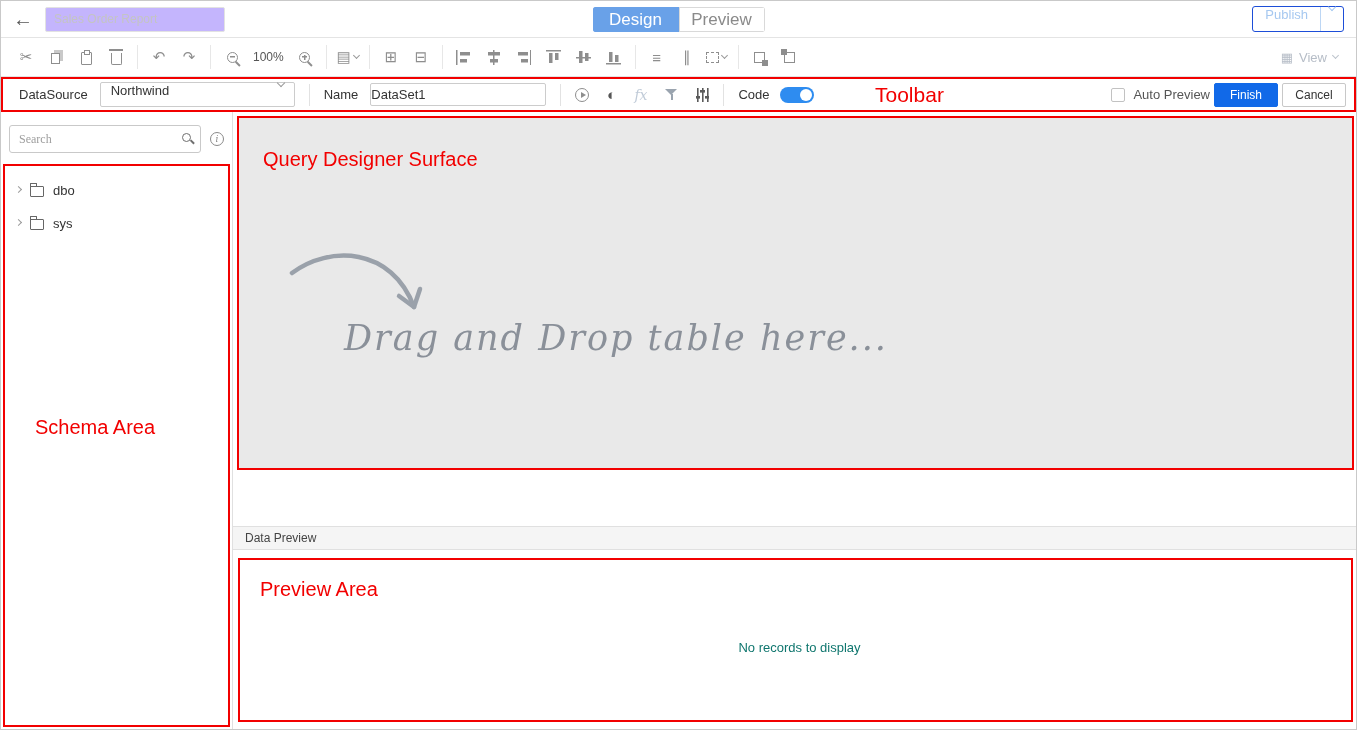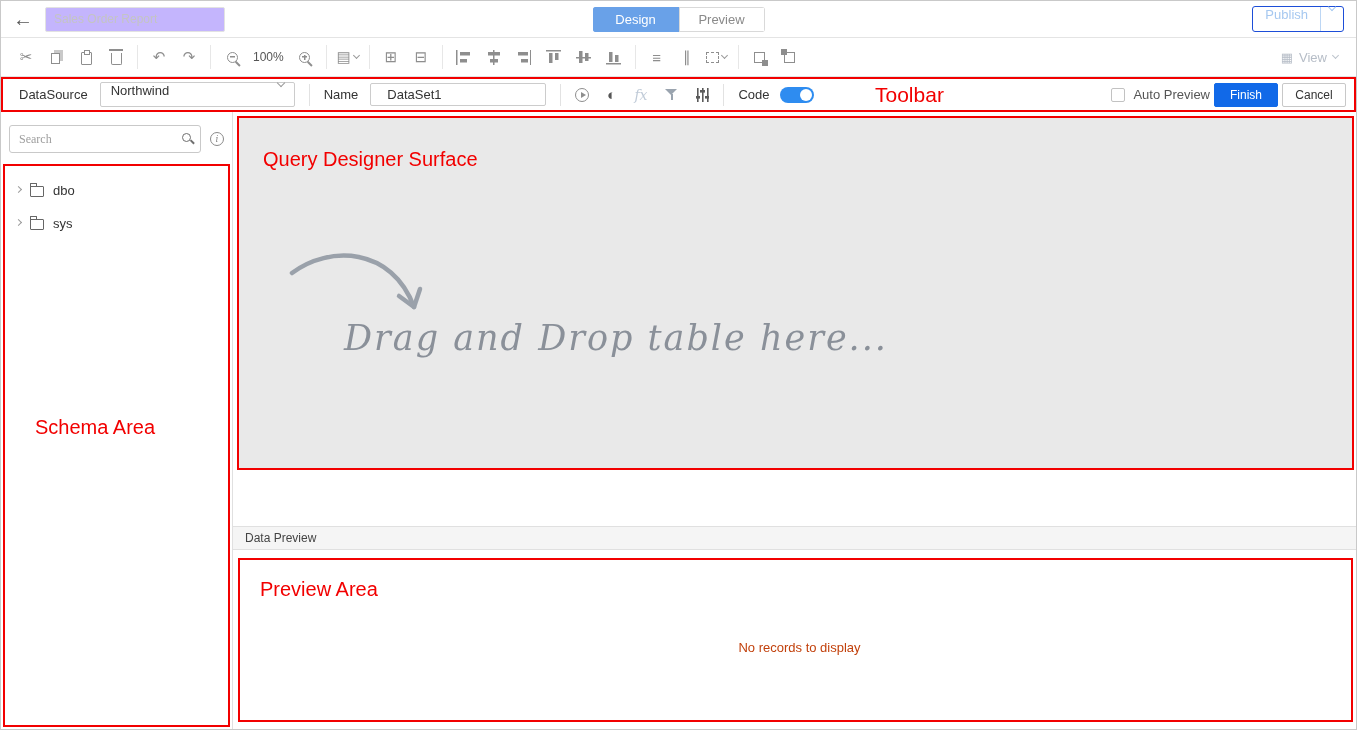--- a/index.html
+++ b/index.html
@@ -19,21 +19,21 @@
   .report-name {
     width:180px; height:25px; border:1px solid #e2e2e2; background:#c4b5fd;
     border-radius:2px; padding:0 8px; font-size:12px; color:#555; outline:none;
   }
   .report-name::placeholder { color:#c4c4c4; }
   .seg {
     position:absolute; left:50%; top:6px; transform:translateX(-50%);
     display:flex; border-radius:3px; overflow:hidden;
   }
   .seg-btn {
-    min-width:86px; height:25px; font-size:13px; border:1px solid #d9d9d9;
+    min-width:86px; height:25px; font-size:17px; border:1px solid #d9d9d9;
     background:#fff; color:#8a8a8a; cursor:pointer; font-family:inherit;
   }
   .seg-btn.active { background:#69a1e8; border-color:#69a1e8; color:#fff; }
   .publish {
     margin-left:auto; margin-right:12px; display:flex; align-items:flex-start;
     border:1px solid #1d4ed8; border-radius:3px; height:26px; color:#a6c8f0; cursor:pointer;
   }
   .publish .pub-label { padding:0 12px; font-size:13px; }
   .pub-div { width:1px; height:24px; background:#bcd6f4; }
   .pub-chev { padding:0 8px; display:flex; }
@@ -104,21 +104,21 @@
     border:2px solid #f20000; padding:0 8px 0 16px;
   }
   .lbl { font-size:13px; color:#333; }
   .ds-select {
     width:195px; height:25px; border:1px solid #ccc; border-radius:2px; margin-left:12px;
     display:flex; align-items:flex-start; justify-content:space-between; padding:0 10px; cursor:pointer;
     font-size:13px; color:#333; background:#fff;
   }
   .vsep { width:1px; height:22px; background:#e2e2e2; margin:0 14px; flex:none; }
   .name-input { width:176px; height:23px; border:1px solid #ccc; border-radius:2px; margin-left:12px;
-    padding:0 16px; font-size:13px; color:#333; outline:none; }
+    padding:0 0; font-size:13px; color:#333; outline:none; }
   .dsicons { display:flex; align-items:center; gap:18px; }
   .ico-play { width:14px; height:14px; border:1.4px solid #8e8e8e; border-radius:50%; position:relative; cursor:pointer; }
   .ico-play::after { content:""; position:absolute; left:4.6px; top:3px; border-left:5px solid #8e8e8e;
     border-top:3.5px solid transparent; border-bottom:3.5px solid transparent; }
   .half { font-size:15px; color:#555; line-height:1; cursor:pointer; }
   .fx { font-style:italic; font-family:"DejaVu Serif", serif; font-size:14px; color:#c0cbd8; cursor:pointer; }
   .ico-funnel { position:relative; width:13px; height:13px; cursor:pointer; }
   .ico-funnel::before { content:""; position:absolute; top:1px; left:0;
     border-left:6.5px solid transparent; border-right:6.5px solid transparent; border-top:6px solid #9aa4af; }
   .ico-funnel::after { content:""; position:absolute; top:6px; left:5.4px; width:2.2px; height:6px; background:#9aa4af; }
@@ -171,21 +171,21 @@
   .surface-annot { position:absolute; left:24px; top:30px; font-size:20px; }
   .drop-arrow { position:absolute; left:45px; top:125px; }
   .drop-hint { position:absolute; left:105px; top:200px;
     font:italic 35px "DejaVu Serif", serif; color:#8a9099; letter-spacing:2px; }
   .dp-bar { position:absolute; left:0; right:0; top:414px; height:24px; background:#f5f5f5;
     border-top:1px solid #e0e0e0; border-bottom:1px solid #e0e0e0;
     display:flex; align-items:center; padding-left:12px; font-size:12px; color:#444; }
   .preview-box { position:absolute; left:5px; right:3px; top:446px; height:164px;
     border:2px solid #f20000; background:#fff; }
   .preview-annot { position:absolute; left:20px; top:18px; font-size:20px; }
-  .no-records { position:absolute; left:8px; right:0; top:80px; text-align:center; font-size:13px; color:#c2410c; }
+  .no-records { position:absolute; left:8px; right:0; top:80px; text-align:center; font-size:13px; color:#0f766e; }
 </style>
 </head>
 <body>
 
 <div class="app">
 
   <header class="topbar">
     <span class="back">←</span>
     <input class="report-name" placeholder="Sales Order Report" style="">
     <div class="seg">

